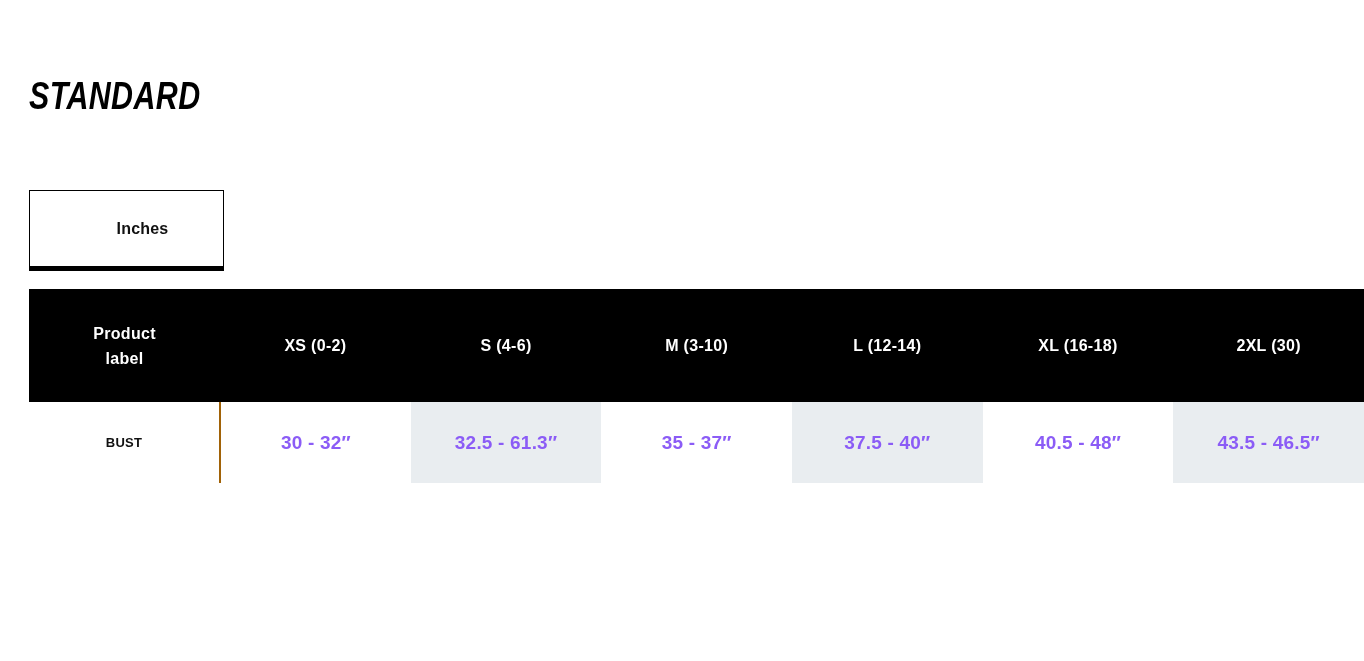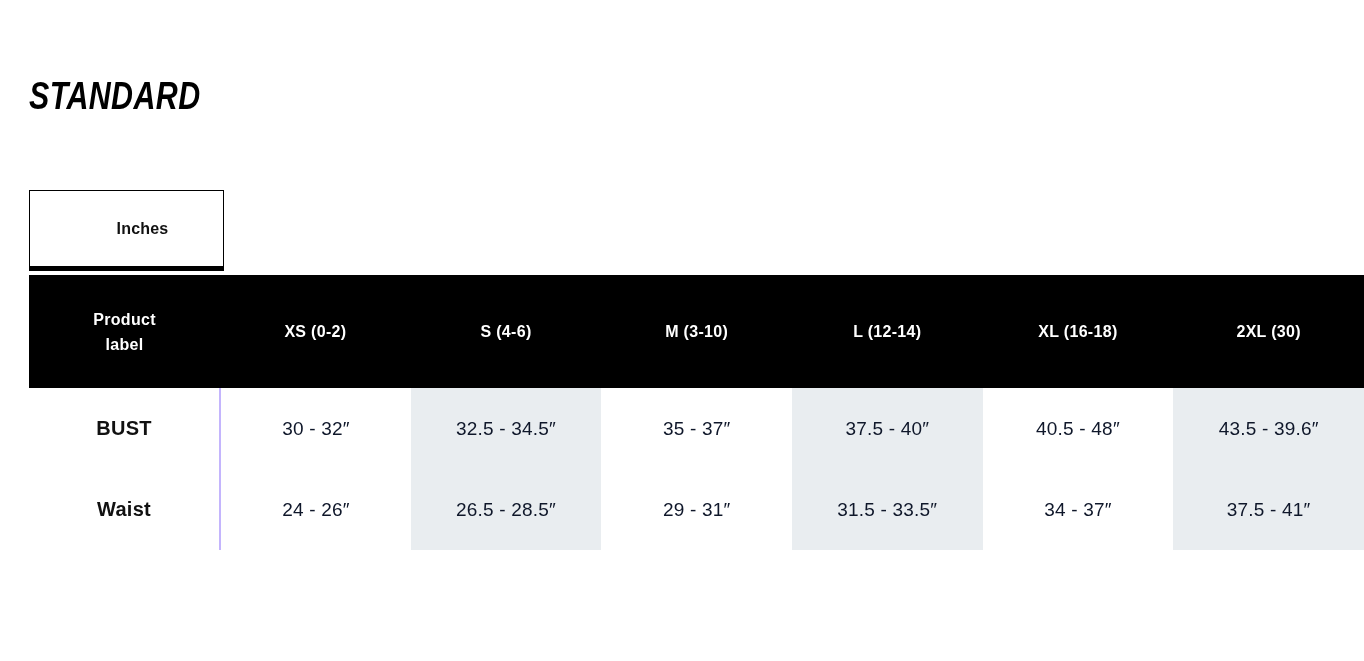--- a/index.html
+++ b/index.html
@@ -58,21 +58,21 @@
     color: #111111;
     letter-spacing: 0.2px;
     cursor: pointer;
     padding-left: 32px;
   }
 
   
   .size-table {
     position: absolute;
     left: 29px;
-    top: 275px;
+    top: 289px;
     width: 1335px;
     border-collapse: collapse;
     table-layout: fixed;
   }
 
   .size-table thead th {
     background: #000000;
     color: #ffffff;
     height: 113px;
     font-size: 16px;
@@ -87,30 +87,30 @@
     line-height: 25px;
   }
 
   .size-table tbody td {
     height: 81px;
     padding: 0;
     border: 0;
     text-align: center;
     vertical-align: middle;
     font-size: 19px;
-    font-weight: 400;
-    color: #0f172a;
+    font-weight: 700;
+    color: #8b5cf6;
     background: #ffffff;
     letter-spacing: 0.2px;
   }
   .size-table tbody td.row-label {
-    font-size: 20px;
+    font-size: 13px;
     font-weight: 700;
     color: #111111;
-    border-right: 2px solid #c4b5fd;
+    border-right: 2px solid #a16207;
     letter-spacing: 0.3px;
   }
   .size-table tbody td.shaded {
     background: #e9edf0;
   }
 
   
   col.c-label { width: 191px; }
   col.c-size  { width: 190.6px; }
 </style>
@@ -148,31 +148,22 @@
         <th>M (3-10)</th>
         <th>L (12-14)</th>
         <th>XL (16-18)</th>
         <th>2XL (30)</th>
       </tr>
     </thead>
     <tbody>
       <tr>
         <td class="row-label">BUST</td>
         <td>30 - 32″</td>
-        <td class="shaded">32.5 - 34.5″</td>
+        <td class="shaded">32.5 - 61.3″</td>
         <td>35 - 37″</td>
         <td class="shaded">37.5 - 40″</td>
         <td>40.5 - 48″</td>
-        <td class="shaded">43.5 - 39.6″</td>
-      </tr>
-      <tr>
-        <td class="row-label">Waist</td>
-        <td>24 - 26″</td>
-        <td class="shaded">26.5 - 28.5″</td>
-        <td>29 - 31″</td>
-        <td class="shaded">31.5 - 33.5″</td>
-        <td>34 - 37″</td>
-        <td class="shaded">37.5 - 41″</td>
+        <td class="shaded">43.5 - 46.5″</td>
       </tr>
     </tbody>
   </table>
 
 </div>
 
 </body></html>

